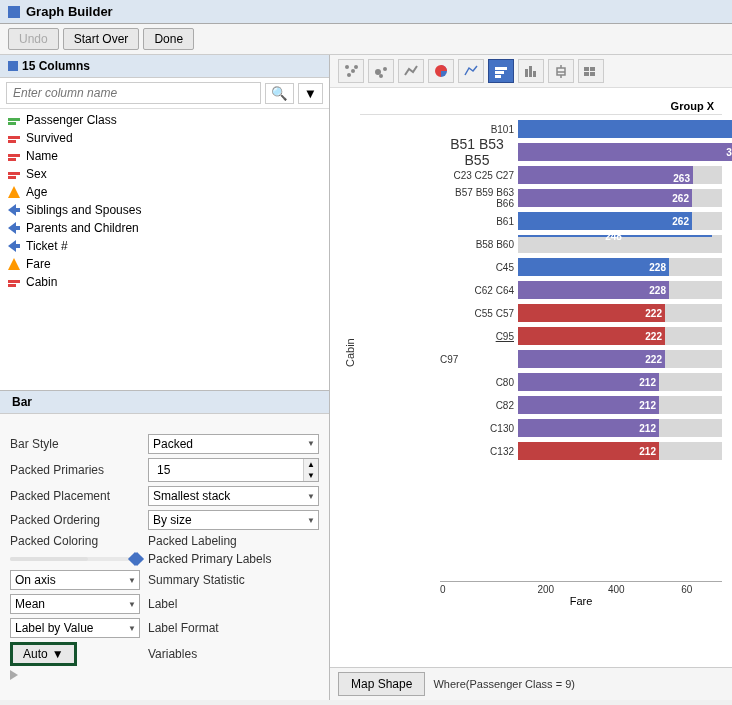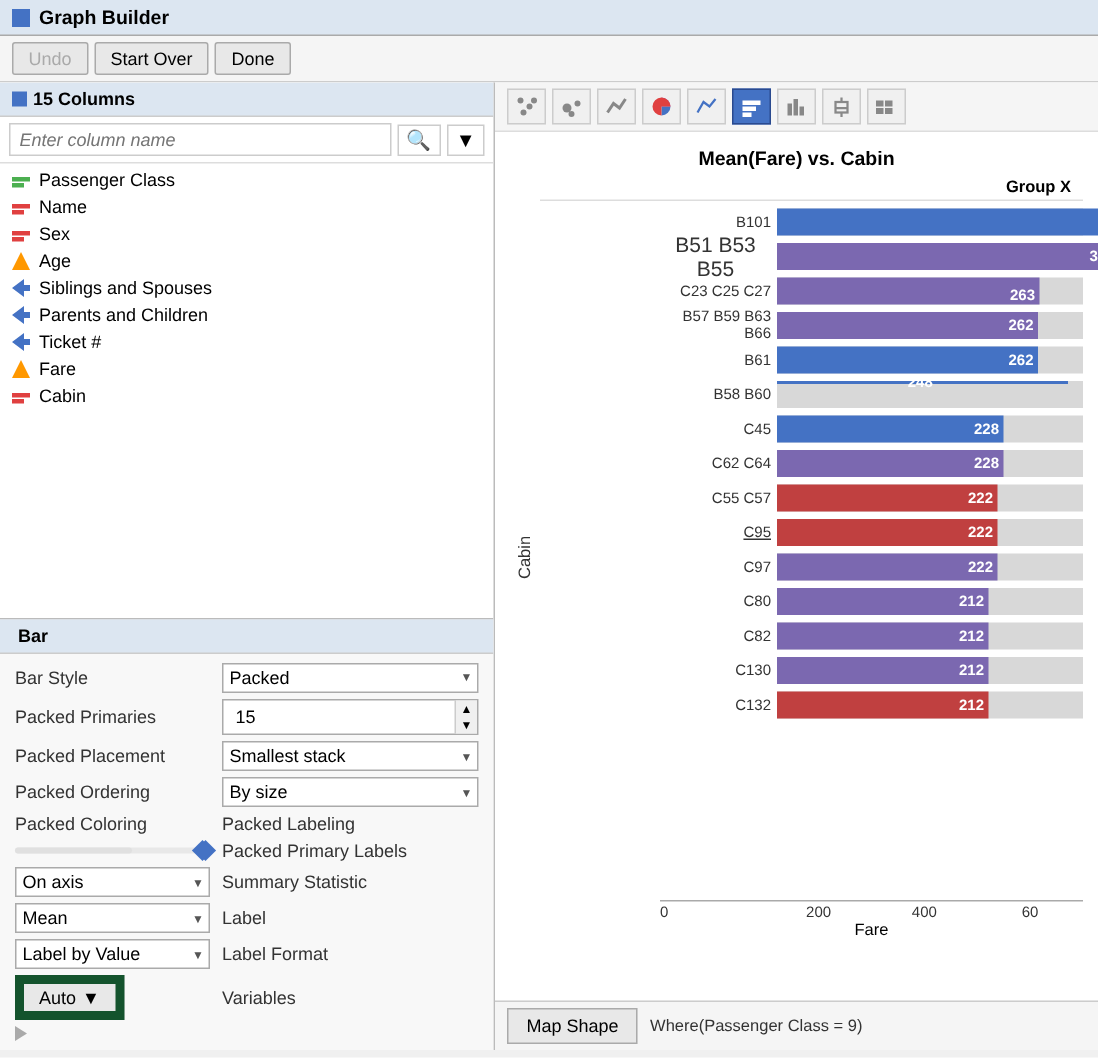--- a/index.html
+++ b/index.html
@@ -125,21 +125,21 @@
       display: flex;
       align-items: center;
       gap: 4px;
       font-weight: bold;
     }
     .form-grid {
       display: grid;
       grid-template-columns: 130px 1fr;
       row-gap: 4px;
       column-gap: 8px;
-      padding: 6px 10px;
+      padding: 20px 10px;
     }
     .form-label {
       display: flex;
       align-items: center;
       color: #333;
     }
     .form-control {
       display: flex;
       align-items: center;
     }
@@ -197,21 +197,21 @@
       line-height: 1.4;
     }
     .slider-wrap {
       width: 100%;
       display: flex;
       align-items: center;
       gap: 4px;
     }
     .auto-btn {
       background: #e8e8e8;
-      border: 6px solid #14532d;
+      border: 3px solid #14532d;
       padding: 2px 10px;
       cursor: pointer;
       font-size: 12px;
       display: flex;
       align-items: center;
       gap: 4px;
     }
     .triangle-right {
       width: 0; height: 0;
       border-top: 5px solid transparent;
@@ -398,20 +398,29 @@
           </span>
           <span>Passenger Class</span>
         </div>
         <div class="col-item">
           <span style="width: 12px; height: 14px; flex-shrink: 0; display: inline-flex; align-items: center; justify-content: center;">
             <svg width="12" height="12" viewBox="0 0 12 12">
               <rect x="0" y="4" width="12" height="3" fill="#e04040"></rect>
               <rect x="0" y="8" width="8" height="3" fill="#e04040"></rect>
             </svg>
           </span>
+          <span>Survived</span>
+        </div>
+        <div class="col-item">
+          <span style="width: 12px; height: 14px; flex-shrink: 0; display: inline-flex; align-items: center; justify-content: center;">
+            <svg width="12" height="12" viewBox="0 0 12 12">
+              <rect x="0" y="4" width="12" height="3" fill="#e04040"></rect>
+              <rect x="0" y="8" width="8" height="3" fill="#e04040"></rect>
+            </svg>
+          </span>
           <span>Name</span>
         </div>
         <div class="col-item">
           <span style="width: 12px; height: 14px; flex-shrink: 0; display: inline-flex; align-items: center; justify-content: center;">
             <svg width="12" height="12" viewBox="0 0 12 12">
               <rect x="0" y="4" width="12" height="3" fill="#e04040"></rect>
               <rect x="0" y="8" width="8" height="3" fill="#e04040"></rect>
             </svg>
           </span>
           <span>Sex</span>
@@ -630,21 +639,20 @@
         <svg width="16" height="16" viewBox="0 0 16 16">
             <rect x="1" y="4" width="5" height="4" fill="#888"></rect>
             <rect x="7" y="4" width="5" height="4" fill="#888"></rect>
             <rect x="1" y="9" width="5" height="4" fill="#888"></rect>
             <rect x="7" y="9" width="5" height="4" fill="#888"></rect>
           </svg>
       </div>
     </div>
 
     <div class="chart-container">
-      <div class="chart-title">Mean(Fare) vs. Cabin</div>
 
       <div class="chart-area">
         <div class="y-axis-label">Cabin</div>
 
         <div class="chart-inner">
           <div class="group-x-header">Group X</div>
 
           <div class="bars-container" id="bars-container" style="position:relative;">
           <div style="position: relative; height: 22px; display: flex; align-items: center; margin: 1px 0px;">
                 <div style="width: 78px; text-align: right; font-size: 10px; color: rgb(51, 51, 51); padding-right: 4px; flex-shrink: 0;">B101</div>
@@ -728,21 +736,21 @@
               <div style="position: relative; height: 22px; display: flex; align-items: center; margin: 1px 0px;">
                 <div style="width: 78px; text-align: right; font-size: 10px; color: rgb(51, 51, 51); padding-right: 4px; flex-shrink: 0; text-decoration: underline;">C95</div>
                 <div style="flex: 1 1 0%; display: flex; align-items: center; position: relative; height: 18px;">
                   <div style="position: absolute; inset: 0px; background: rgb(216, 216, 216);"></div>
                   <div style="position: absolute; left: 0px; top: 0px; bottom: 0px; width: 147px; background: rgb(192, 64, 64); display: flex; align-items: center; justify-content: flex-end;">
                     <span style="font-size: 10px; color: rgb(255, 255, 255); margin-right: 3px; font-weight: bold;">222</span>
                   </div>
                 </div>
               </div>
               <div style="position: relative; height: 22px; display: flex; align-items: center; margin: 1px 0px;">
-                <div style="width: 78px; text-align: right; font-size: 10px; color: rgb(51, 51, 51); padding-right: 4px; flex-shrink: 0;">C97</div>
+                <div style="width: 78px; text-align: left; font-size: 10px; color: rgb(51, 51, 51); padding-right: 4px; flex-shrink: 0;">C97</div>
                 <div style="flex: 1 1 0%; display: flex; align-items: center; position: relative; height: 18px;">
                   <div style="position: absolute; inset: 0px; background: rgb(216, 216, 216);"></div>
                   <div style="position: absolute; left: 0px; top: 0px; bottom: 0px; width: 147px; background: rgb(123, 104, 176); display: flex; align-items: center; justify-content: flex-end;">
                     <span style="font-size: 10px; color: rgb(255, 255, 255); margin-right: 3px; font-weight: bold;">222</span>
                   </div>
                 </div>
               </div>
               <div style="position: relative; height: 22px; display: flex; align-items: center; margin: 1px 0px;">
                 <div style="width: 78px; text-align: right; font-size: 10px; color: rgb(51, 51, 51); padding-right: 4px; flex-shrink: 0;">C80</div>
                 <div style="flex: 1 1 0%; display: flex; align-items: center; position: relative; height: 18px;">

